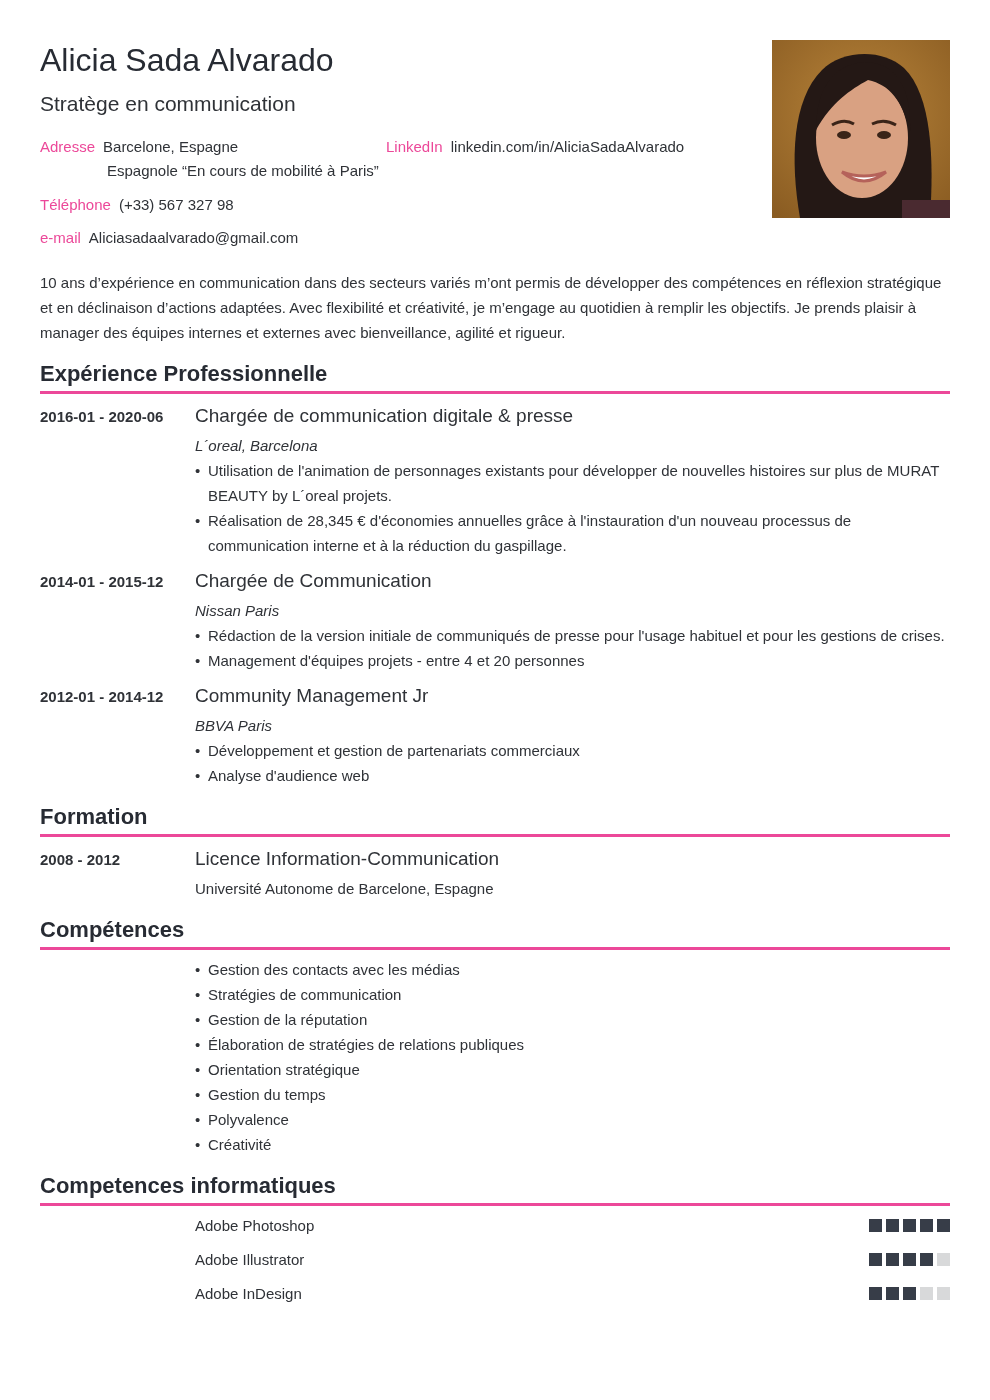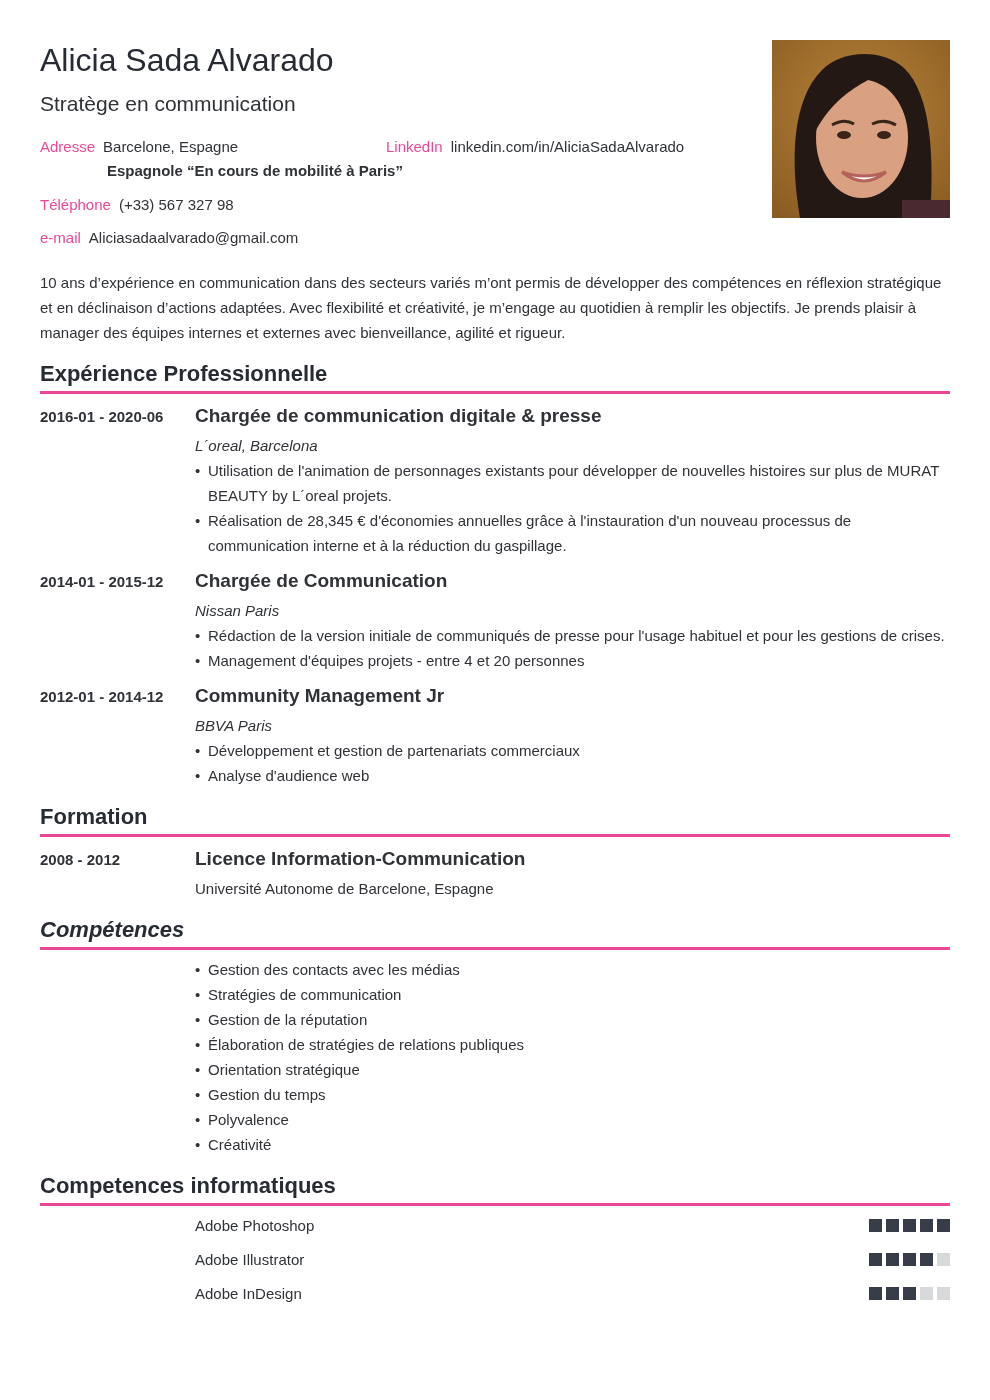--- a/index.html
+++ b/index.html
@@ -21,35 +21,35 @@
       position: absolute; left: 40px; top: 91px;
       font-size: 21px; color: #2f3237; line-height: 26px;
     }
     .photo {
       position: absolute; left: 772px; top: 40px; width: 178px; height: 178px;
       overflow: hidden; background: #a26f2a;
     }
 
     .contact-row { position: absolute; font-size: 15px; line-height: 20px; color: #2f3237; white-space: nowrap; }
     .contact-row .lbl { font-weight: normal; color: #ec4899; margin-right: 8px; }
-    .addr-line2 { position: absolute; left: 107px; top: 161px; font-size: 15px; line-height: 20px; font-weight: bold; }
+    .addr-line2 { position: absolute; left: 107px; top: 161px; font-size: 15px; line-height: 20px; }
 
     .summary {
       position: absolute; left: 40px; top: 270px; width: 910px;
       font-size: 15px; line-height: 25px; color: #2f3237;
     }
 
     .section-title {
       position: absolute; left: 40px; width: 910px;
       font-size: 22px; font-weight: bold; color: #272b33; line-height: 28px;
       border-bottom: 3px solid #ec4899; padding-bottom: 3px;
     }
 
     .date { position: absolute; left: 40px; font-size: 15px; font-weight: bold; color: #2f3237; line-height: 20px; }
-    .job-title { position: absolute; left: 195px; font-size: 19px; font-weight: bold; color: #2f3237; line-height: 24px; }
+    .job-title { position: absolute; left: 195px; font-size: 19px; font-weight: normal; color: #2f3237; line-height: 24px; }
     .company { position: absolute; left: 195px; font-size: 15px; font-style: italic; color: #2f3237; line-height: 20px; }
     .plain { position: absolute; left: 195px; font-size: 15px; color: #2f3237; line-height: 20px; }
     .bullets { position: absolute; left: 195px; width: 755px; list-style: none; font-size: 15px; line-height: 25px; color: #2f3237; }
     .bullets li { position: relative; padding-left: 13px; }
     .bullets li::before { content: "•"; position: absolute; left: 0; top: 0; }
 
     .skill-row { position: absolute; left: 195px; width: 755px; height: 20px; font-size: 15px; line-height: 20px; }
     .rating { position: absolute; right: 0; top: 3px; display: flex; gap: 4px; }
     .sq { width: 13px; height: 13px; background: #d8d9da; }
     .sq.on { background: #373d48; }
@@ -132,21 +132,21 @@
   </ul>
 </div>
 
 <h2 class="section-title" style="top:803px;">Formation</h2>
 <div>
   <div class="date" style="top:850px;">2008 - 2012</div>
   <div class="job-title" style="top:847px;">Licence Information-Communication</div>
   <div class="plain" style="top:879px;">Université Autonome de Barcelone, Espagne</div>
 </div>
 
-<h2 class="section-title" style="top:916px;font-style:italic;">Compétences</h2>
+<h2 class="section-title" style="top:916px;">Compétences</h2>
 <ul class="bullets" style="top:957px;">
   <li>Gestion des contacts avec les médias</li>
   <li>Stratégies de communication</li>
   <li>Gestion de la réputation</li>
   <li>Élaboration de stratégies de relations publiques</li>
   <li>Orientation stratégique</li>
   <li>Gestion du temps</li>
   <li>Polyvalence</li>
   <li>Créativité</li>
 </ul>

